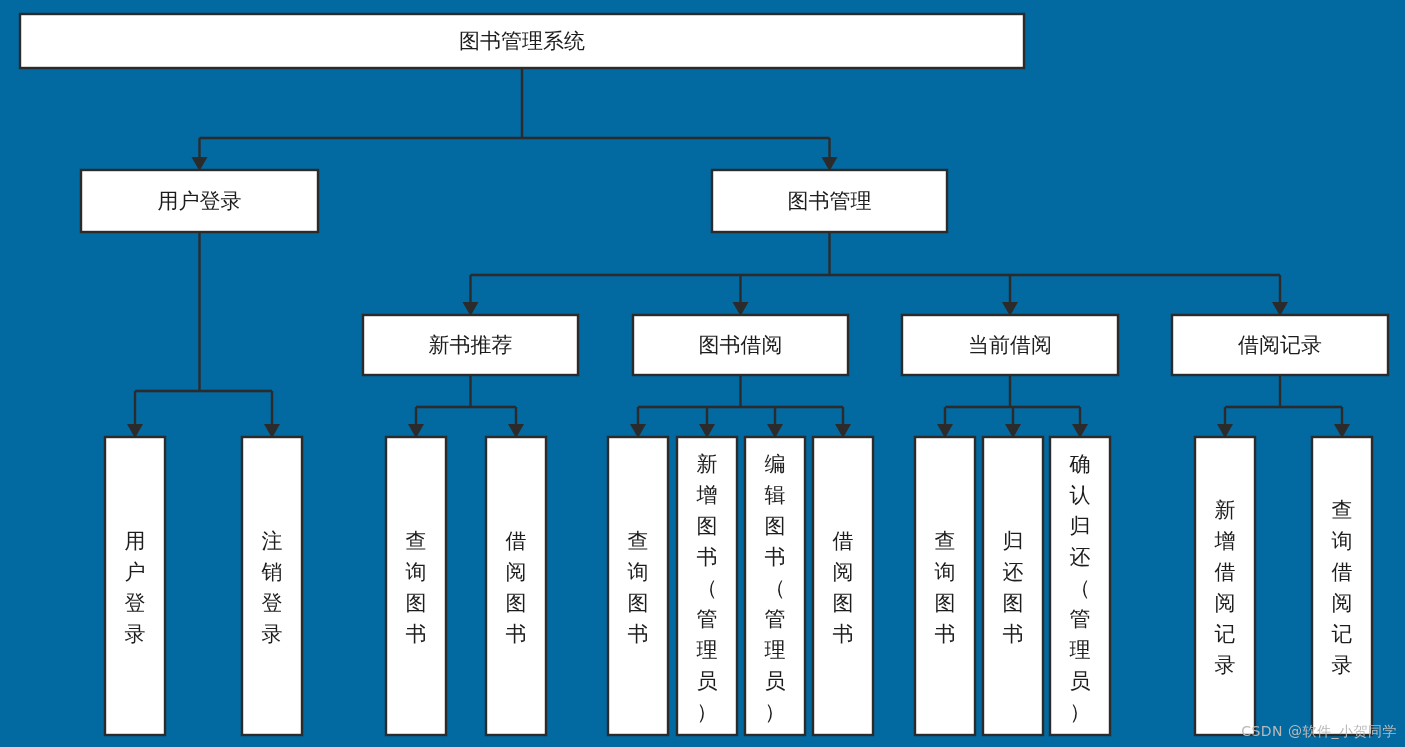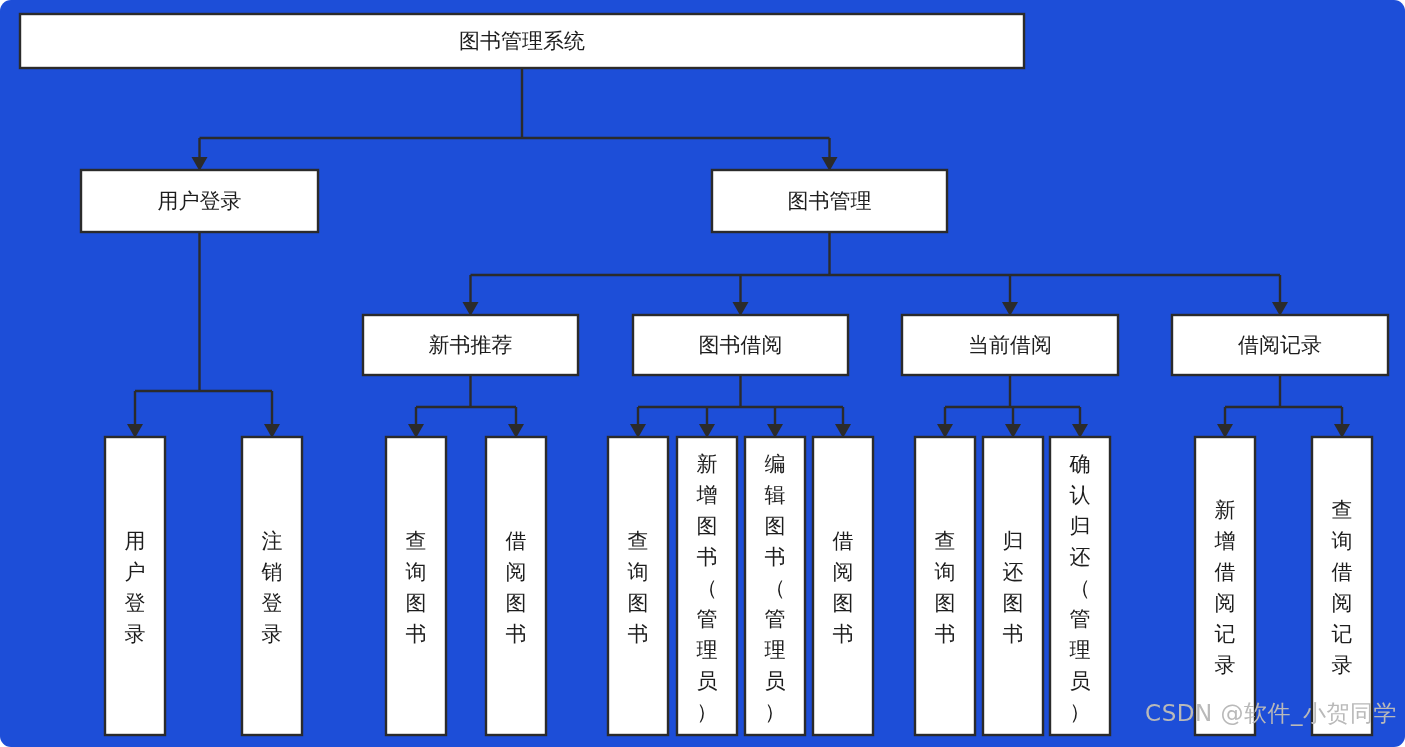--- a/index.html
+++ b/index.html
@@ -10,22 +10,21 @@
   body {
     width: 1405px;
     height: 747px;
     font-family: "DejaVu Sans", "Liberation Sans", sans-serif;
     overflow: hidden;
   }
   #diagram-root {
     position: relative;
     width: 1405px;
     height: 747px;
-    background: #1d4ed8;
-    border-radius: 11px;
+    background: #0369a1;
   }
   svg.flow {
     position: absolute;
     left: 0;
     top: 0;
     width: 1405px;
     height: 747px;
   }
   .node-rect {
     fill: #ffffff;
@@ -50,23 +49,23 @@
   }
   .node-label-v {
     font-family: "DejaVu Sans", "Liberation Sans", sans-serif;
     font-size: 21px;
     fill: #1d1d1d;
     text-anchor: middle;
   }
   .watermark {
     position: absolute;
     right: 8px;
-    bottom: 18px;
-    font-family: "DejaVu Sans", "Liberation Sans", sans-serif;
-    font-size: 23px;
+    bottom: 6px;
+    font-family: "DejaVu Sans", "Liberation Sans", sans-serif;
+    font-size: 14px;
     color: #b9b9b9;
     letter-spacing: 0.5px;
     white-space: nowrap;
     user-select: none;
   }
 </style>
 </head>
 <body>
 
 <div id="diagram-root">

